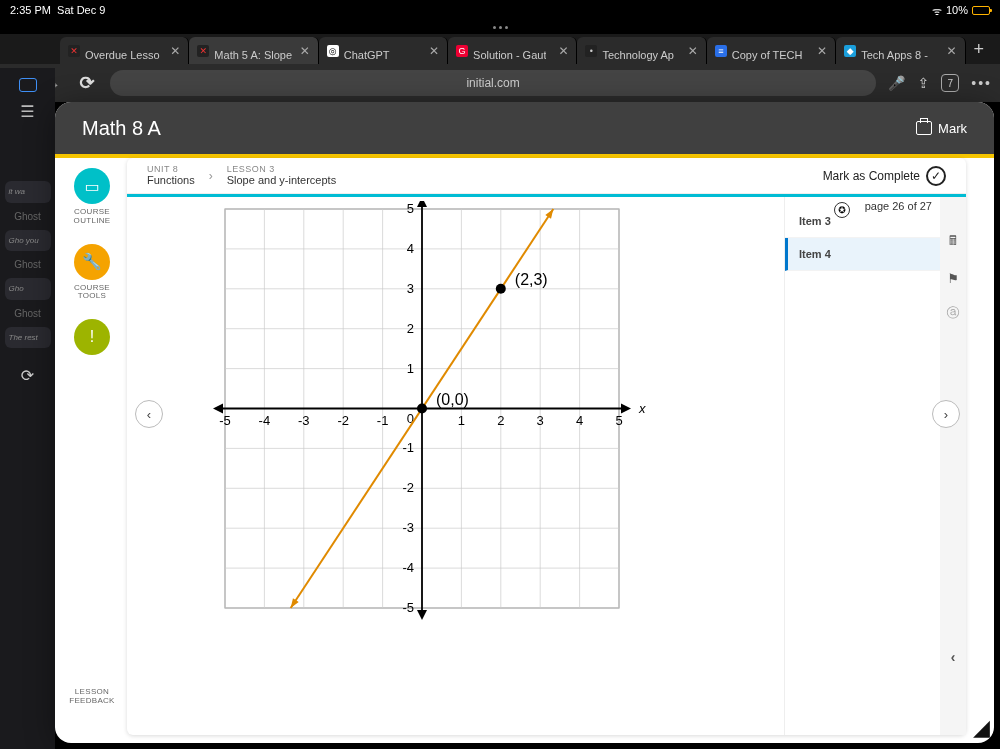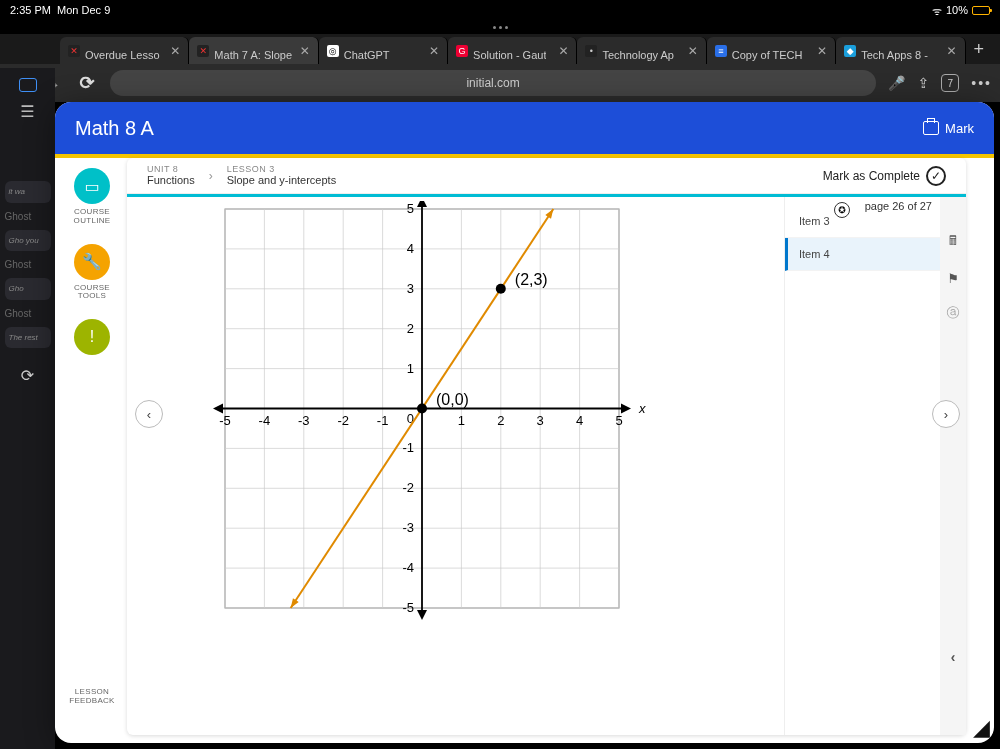--- a/index.html
+++ b/index.html
@@ -31,21 +31,21 @@
 .badge7 { border:1px solid #aaa; border-radius:4px; width:18px; height:18px; display:flex; align-items:center; justify-content:center; font-size:10px; color:#ccc;}
 .more-dots { color:#ccc; letter-spacing:2px; font-size:14px;}
 
 .left-strip { position:absolute; left:0; top:68px; width:55px; height:681px; background:#1a1a1d; display:flex; flex-direction:column; align-items:center; padding-top:10px; gap:10px;}
 .left-strip .ham { color:#bbb; font-size:16px;}
 .sq-outline { border:1.5px solid #3f8ff5; border-radius:3px; width:18px; height:14px; }
 .ghost-box { background:#2a2a30; width:46px; border-radius:6px; padding:6px 4px; color:#888; font-size:8px; font-style:italic; line-height:1.2; overflow:hidden;}
 .ghost-section { font-size:10px; color:#666;}
 
 .app-surface { position:absolute; left:55px; top:102px; right:6px; bottom:6px; background:#fff; border-radius:16px; overflow:hidden; box-shadow:0 4px 30px rgba(0,0,0,0.4);}
-.purple-header { height:52px; background:#1d4ed8; color:#fff; display:flex; align-items:center; padding:0 20px; font-weight:400; font-size:20px;}
+.purple-header { height:52px; background:#404040; color:#fff; display:flex; align-items:center; padding:0 27px; font-weight:400; font-size:20px;}
 .print { margin-left:auto; display:flex; align-items:center; gap:6px; font-size:13px;}
 .print-icon { width:16px; height:14px; border:1.5px solid #fff; border-radius:2px; position:relative;}
 .print-icon::before{content:"";position:absolute;top:-4px;left:3px;right:3px;height:4px;border:1.5px solid #fff;border-bottom:none;}
 .yellow-line { height:4px; background:#f5c400;}
 
 .left-rail { position:absolute; left:4px; top:60px; width:66px; display:flex; flex-direction:column; align-items:center; gap:4px; padding-top:6px;}
 .rail-btn { width:36px; height:36px; border-radius:50%; display:flex; align-items:center; justify-content:center; color:#fff;}
 .rail-lbl { font-size:8px; color:#666; text-align:center; line-height:1.1; margin-bottom:14px; letter-spacing:0.3px;}
 .teal { background:#00c0c8;}
 .orange-c { background:#f5a300;}
@@ -59,40 +59,40 @@
 .chev { color:#999; font-size:12px;}
 .mark-complete { margin-left:auto; display:flex; align-items:center; gap:6px; font-size:12px; color:#222;}
 .check-circle { width:20px; height:20px; border:2px solid #222; border-radius:50%; display:flex; align-items:center; justify-content:center; font-size:12px;}
 .cyan-line { height:3px; background:#00bcd4;}
 
 .lesson-body { position:absolute; top:39px; left:0; right:0; bottom:0; display:flex;}
 .graph-area { flex:1; padding:4px 20px 10px 60px; position:relative; display:flex; flex-direction:column;}
 .graph-svg { width:460px; height:435px; }
 .prompt { font-size:12px; color:#333; margin-top:8px; max-width:430px; line-height:1.4;}
 
-.items-col { width:156px; border-left:1px solid #eee; padding-top:8px;}
+.items-col { width:156px; border-left:1px solid #eee; padding-top:8px;font-weight:bold;}
 .item-row { font-size:11px; color:#444; padding:10px 14px; border-bottom:1px solid #f3f3f3;}
 .item-row.active { background:#e9f3fb; border-left:3px solid #0077cc; padding-left:11px;}
 
 .tool-col { width:26px; background:#f5f5f5; display:flex; flex-direction:column; align-items:center; padding-top:34px; gap:18px; color:#555; font-size:13px;}
 .tool-col .caret-box { margin-top:auto; margin-bottom:70px; font-weight:bold; font-size:14px;}
 .page-ind { position:absolute; top:42px; right:34px; font-size:11px; color:#333;}
 .acc-circle{ width:16px;height:16px;border:1.5px solid #333;border-radius:50%;display:flex;align-items:center;justify-content:center;font-size:9px;position:absolute;top:44px;right:116px;}
 
 .nav-circle { position:absolute; width:28px; height:28px; border:1px solid #bbb; border-radius:50%; background:#fff; display:flex; align-items:center; justify-content:center; font-size:13px; color:#444; top:298px;}
 .nav-prev { left:80px;}
 .nav-next { right:34px;}
 
 .corner-curl { position:absolute; right:4px; bottom:2px; font-size:22px; color:#111;}
 </style>
 </head>
 <body>
 
 <div class="status-bar">
-  <div><span>2:35 PM</span>&nbsp;&nbsp;<span>Mon Dec 9</span></div>
+  <div><span>2:35 PM</span>&nbsp;&nbsp;<span>Sat Dec 9</span></div>
   <div class="status-right">
     <span>ᯤ</span>
     <span>10%</span>
     <span class="battery-icon"><span class="battery-fill"></span></span>
   </div>
 </div>
 
 <div class="dots-row">
     <span></span>
     <span></span>
@@ -100,21 +100,21 @@
   </div>
 
 <div class="tab-bar" id="tabBar">
   <div class="tab">
       <span class="fav" style="background:#222;color:#e33">✕</span>
       <span class="txt">Overdue Lesso</span>
       <span class="close">✕</span>
     </div>
     <div class="tab active">
       <span class="fav" style="background:#222;color:#e33">✕</span>
-      <span class="txt">Math 7 A: Slope</span>
+      <span class="txt">Math 5 A: Slope</span>
       <span class="close">✕</span>
     </div>
     <div class="tab">
       <span class="fav" style="background:#fff;color:#000">◎</span>
       <span class="txt">ChatGPT</span>
       <span class="close">✕</span>
     </div>
     <div class="tab">
       <span class="fav" style="background:#e03;color:#fff">G</span>
       <span class="txt">Solution - Gaut</span>
@@ -148,21 +148,21 @@
   <span class="mic">🎤</span>
   <span class="share">⇪</span>
   <span class="badge7">7</span>
   <span class="more-dots">•••</span>
 </div>
 
 <div class="left-strip">
   <span class="sq-outline"></span>
   <span class="ham">☰</span>
   <div style="height:40px"></div>
-  <div id="ghostHost" style="display:flex;flex-direction:column;gap:8px;align-items:flex-start;">
+  <div id="ghostHost" style="display:flex;flex-direction:column;gap:8px;align-items:center;">
       <div class="ghost-box">it wa</div>
       <div class="ghost-section">Ghost</div>
       <div class="ghost-box">Gho
 you</div>
       <div class="ghost-section">Ghost</div>
       <div class="ghost-box">Gho</div>
       <div class="ghost-section">Ghost</div>
       <div class="ghost-box">The
 rest</div>
     </div>

